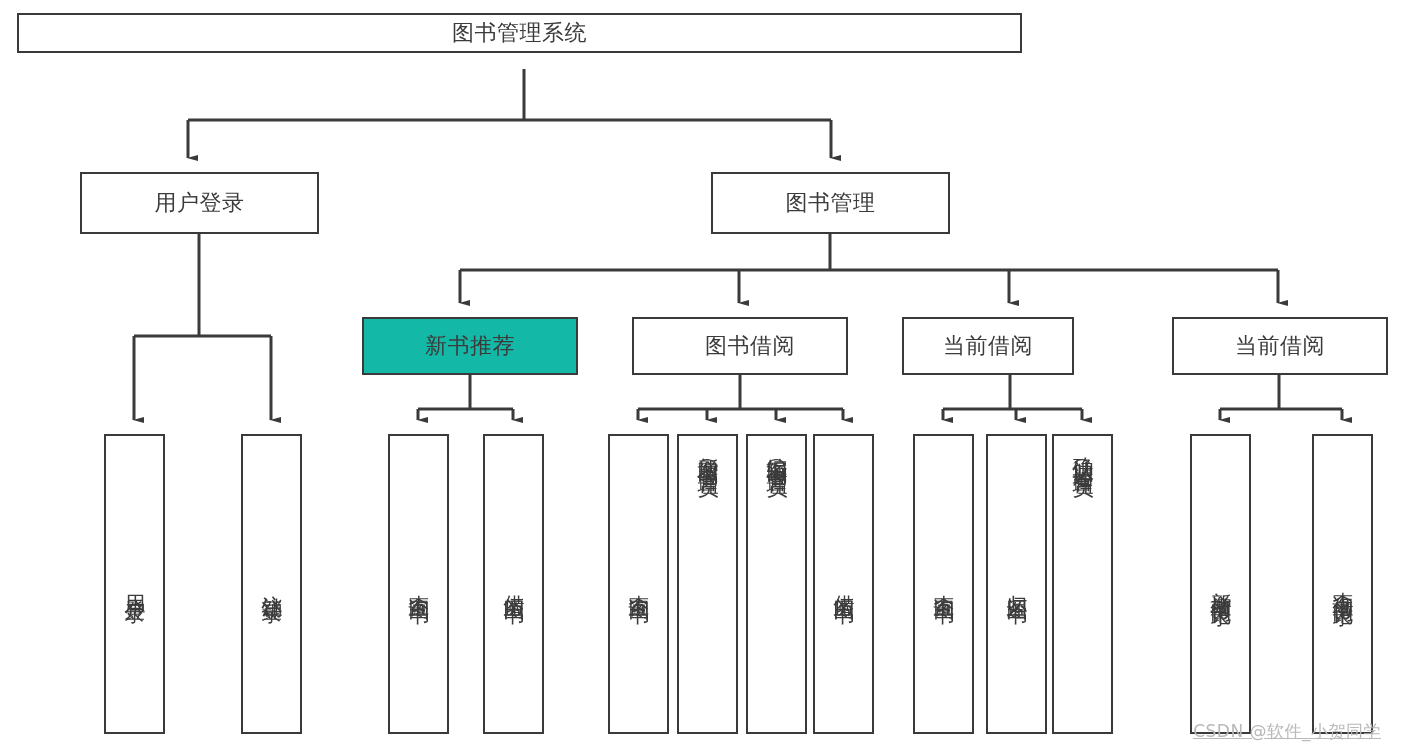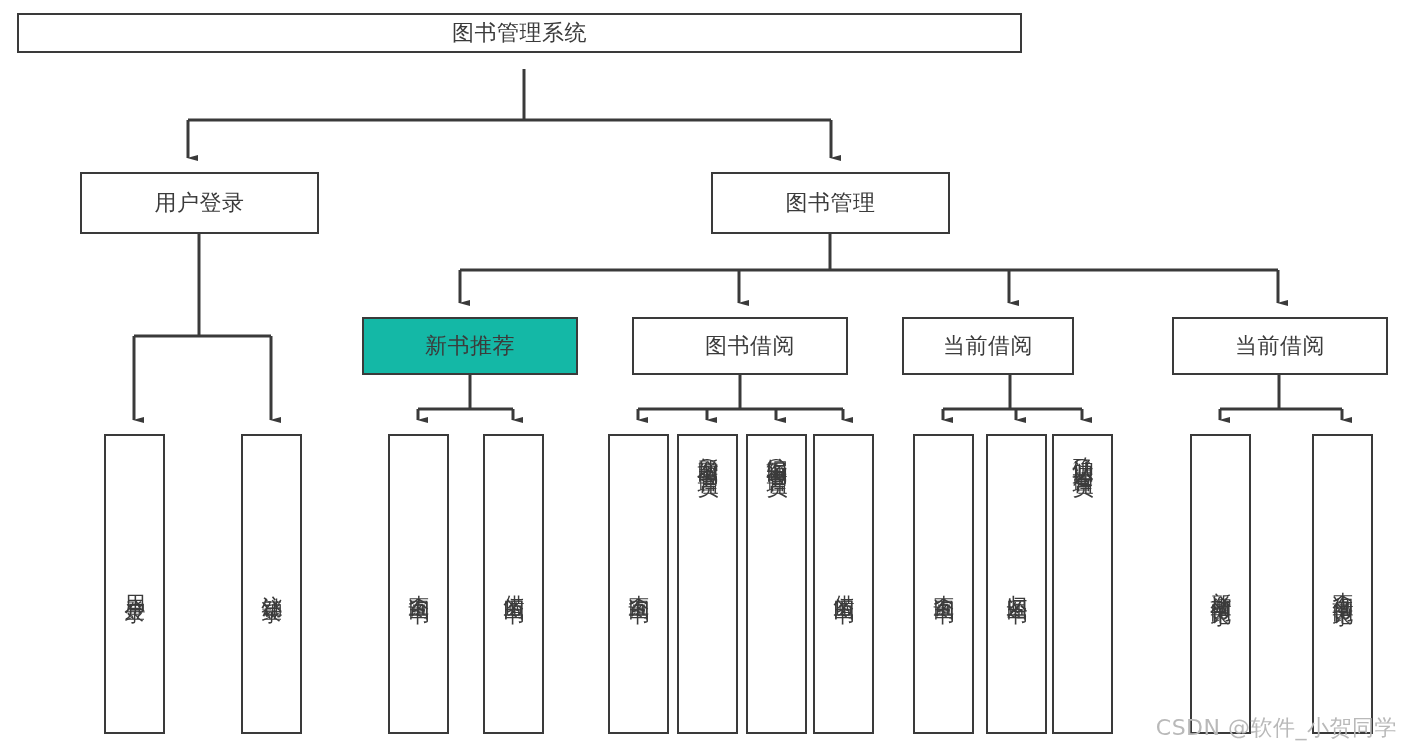--- a/index.html
+++ b/index.html
@@ -56,26 +56,27 @@
   .node-box.vertical {
     align-items: center;
     justify-content: center;
   }
   .node-box.vertical.align-top {
     align-items: flex-start;
     padding-top: 4px;
   }
   .watermark {
     position: absolute;
-    right: 8px;
+    right: 24px;
     bottom: 4px;
-    font-size: 22px;
+    font-size: 17px;
     color: #b9b9b9;
     white-space: nowrap;
     letter-spacing: 0.5px;
+    text-decoration: underline;
   }
 </style>
 </head>
 <body>
 
 <div id="diagram-root" style="background: rgb(255, 255, 255);">
 
   <svg class="diagram-svg" viewBox="0 0 1405 747" xmlns="http://www.w3.org/2000/svg">
     <defs>
       <marker id="arrowhead" markerWidth="10" markerHeight="12" refX="3" refY="10" orient="auto" markerUnits="userSpaceOnUse">

